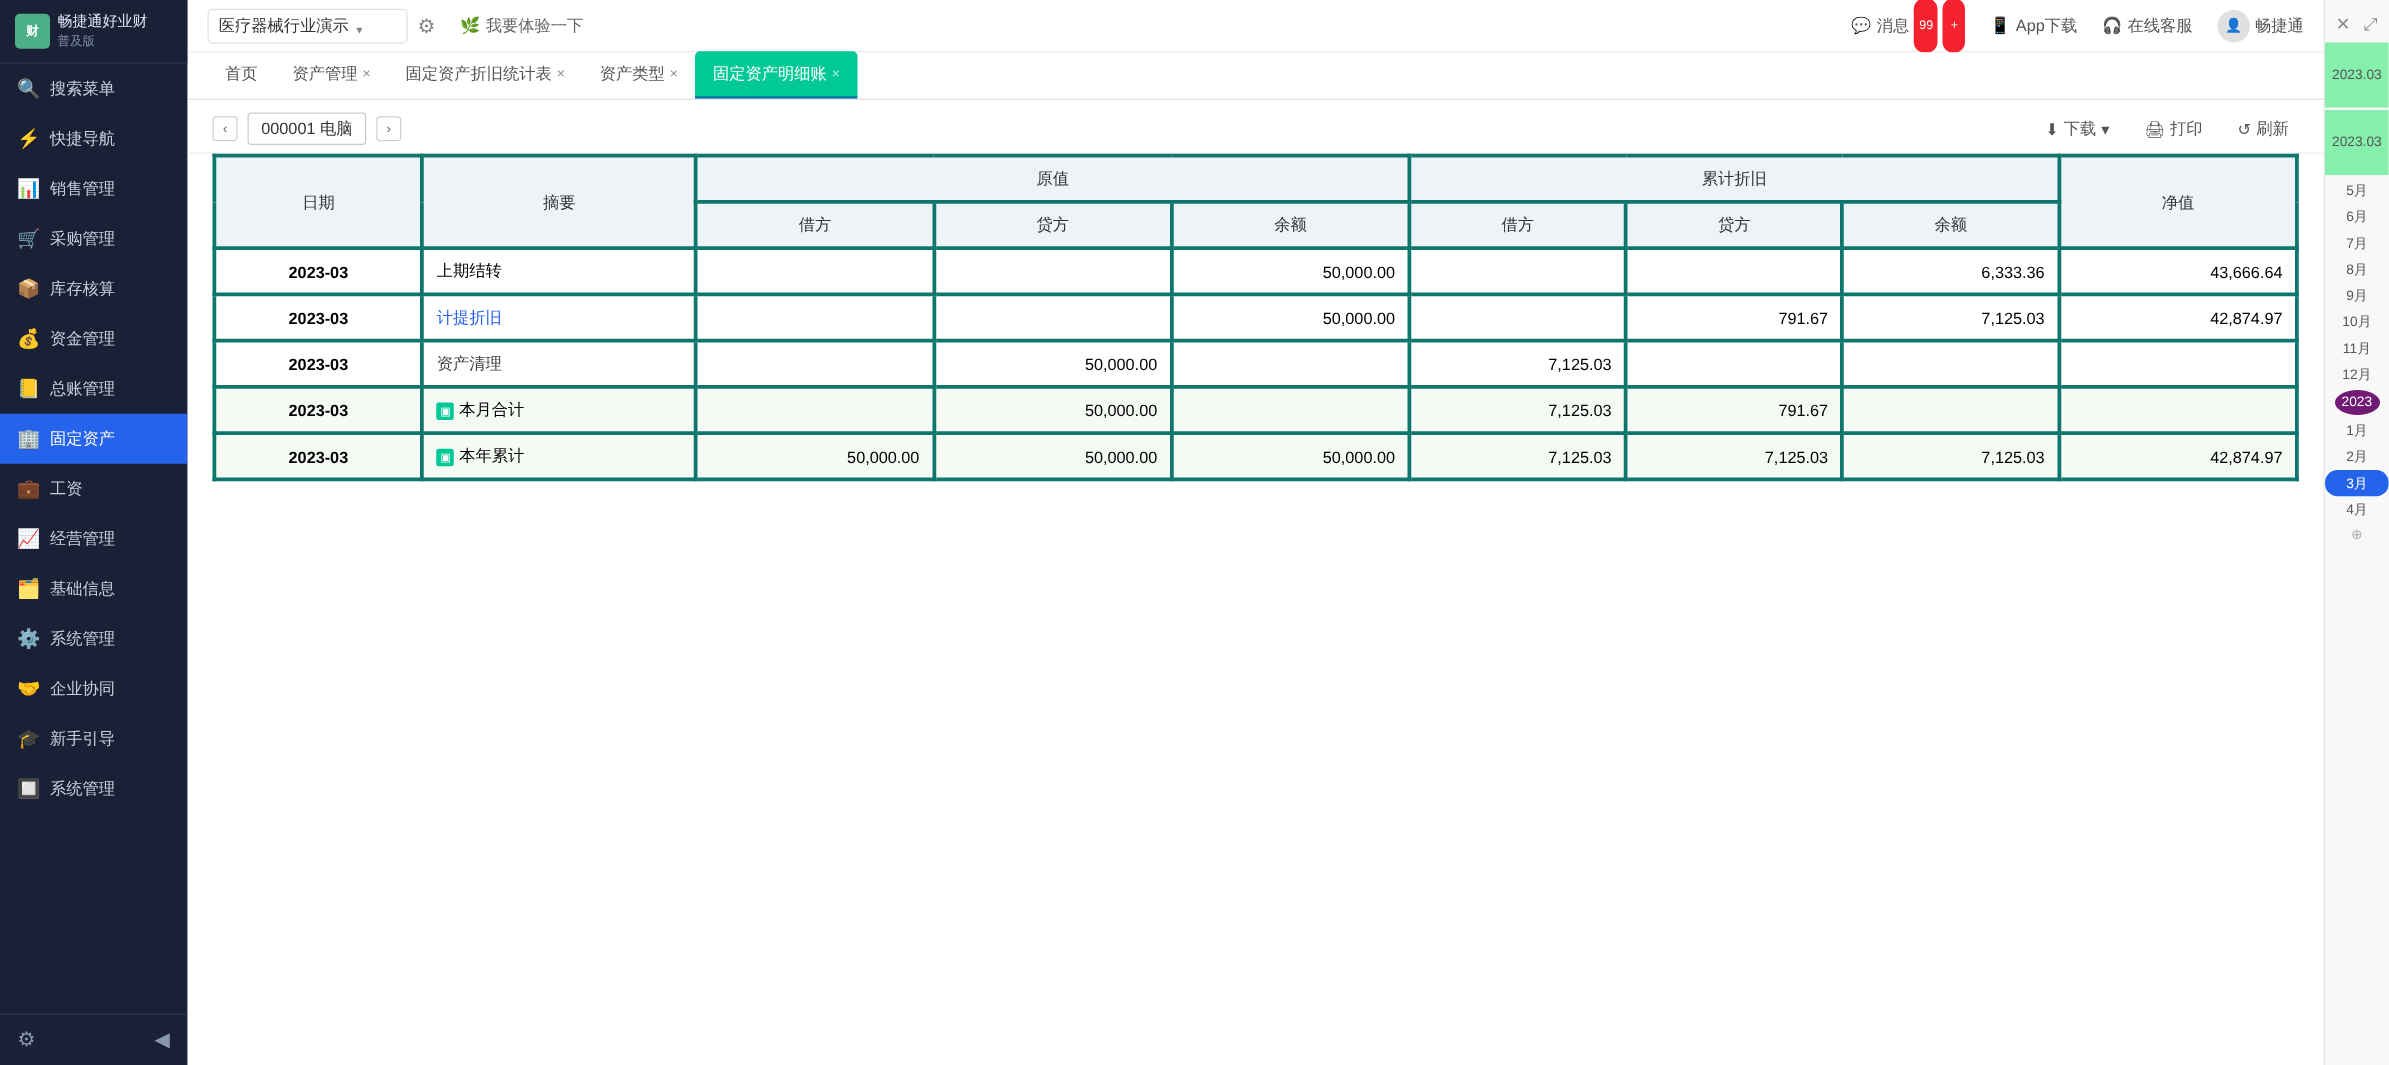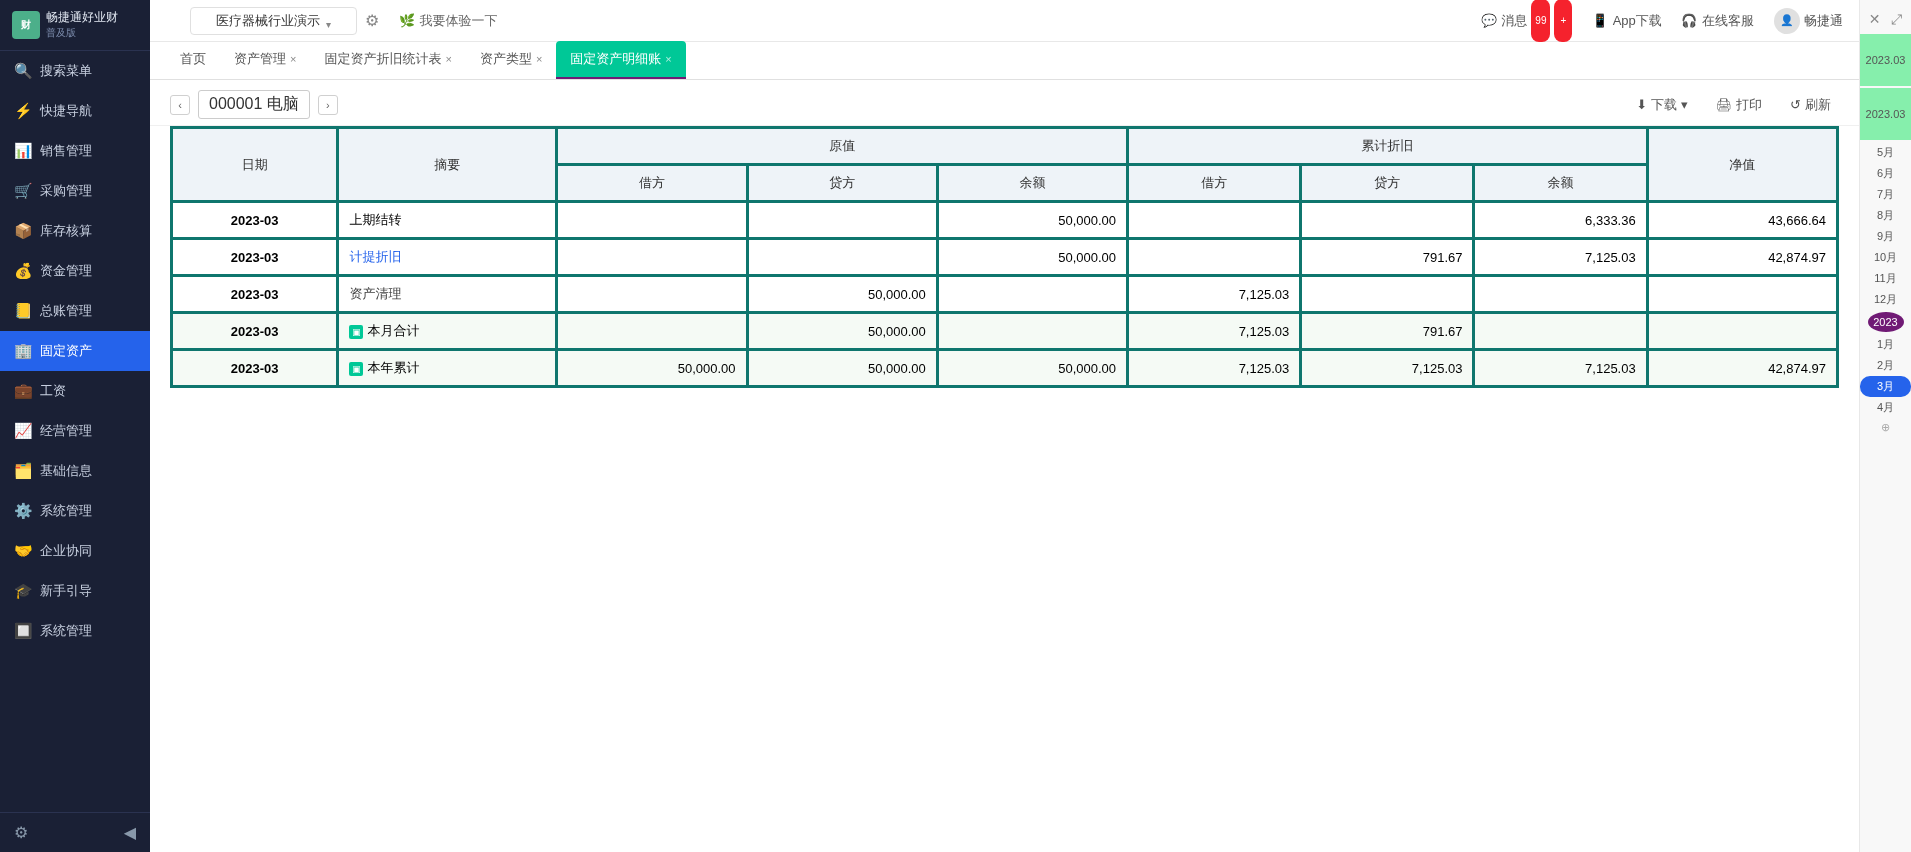--- a/index.html
+++ b/index.html
@@ -96,23 +96,22 @@
       border-bottom: 1px solid #e8e8e8;
       display: flex;
       align-items: center;
       padding: 0 16px;
       height: 42px;
       flex-shrink: 0;
     }
     .topbar-company {
       display: flex; align-items: flex-end; gap: 6px;
       font-size: 13px; color: #333; cursor: pointer;
-      padding: 4px 25px; border: 1px solid #e0e0e0; border-radius: 4px;
+      padding: 4px 8px; border: 1px solid #e0e0e0; border-radius: 4px;
       min-width: 160px;
-      margin-left: 24px;
     }
     .topbar-company .chevron { color: #888; font-size: 10px; }
     .topbar-settings { font-size: 16px; color: #888; cursor: pointer; margin-left: 8px; }
     .topbar-experience {
       margin-left: 20px; font-size: 13px; color: #666;
       display: flex; align-items: center; gap: 4px; cursor: pointer;
     }
     .topbar-right {
       margin-left: auto; display: flex; align-items: center; gap: 20px;
     }
@@ -144,21 +143,21 @@
       color: #555;
       cursor: pointer;
       border-bottom: 2px solid transparent;
       white-space: nowrap;
       display: flex; align-items: center; gap: 4px;
     }
     .tab.active {
       background: #00c897;
       color: white;
       border-radius: 4px 4px 0 0;
-      border-bottom: 2px solid #701a75;
+      border-bottom: 2px solid #0369a1;
     }
     .tab .close-icon { font-size: 11px; color: inherit; opacity: 0.7; }
     .tab.active .close-icon { color: white; }
 
     
     .content {
       flex: 1;
       overflow: auto;
       background: white;
       padding: 0;
@@ -173,21 +172,21 @@
     .asset-nav {
       display: flex; align-items: center; gap: 8px;
     }
     .nav-arrow {
       width: 20px; height: 20px; border: 1px solid #d0d0d0; border-radius: 3px;
       cursor: pointer; display: flex; align-items: center; justify-content: center;
       font-size: 11px; color: #666;
     }
     .asset-tag {
       padding: 3px 10px; border: 1px solid #ccc; border-radius: 3px;
-      font-size: 16px; color: #333;
+      font-size: 13px; color: #333;
     }
     .sub-header-actions {
       display: flex; align-items: center; gap: 12px;
     }
     .action-btn {
       display: flex; align-items: center; gap: 4px;
       font-size: 13px; color: #555; cursor: pointer;
       padding: 4px 8px;
     }
 

